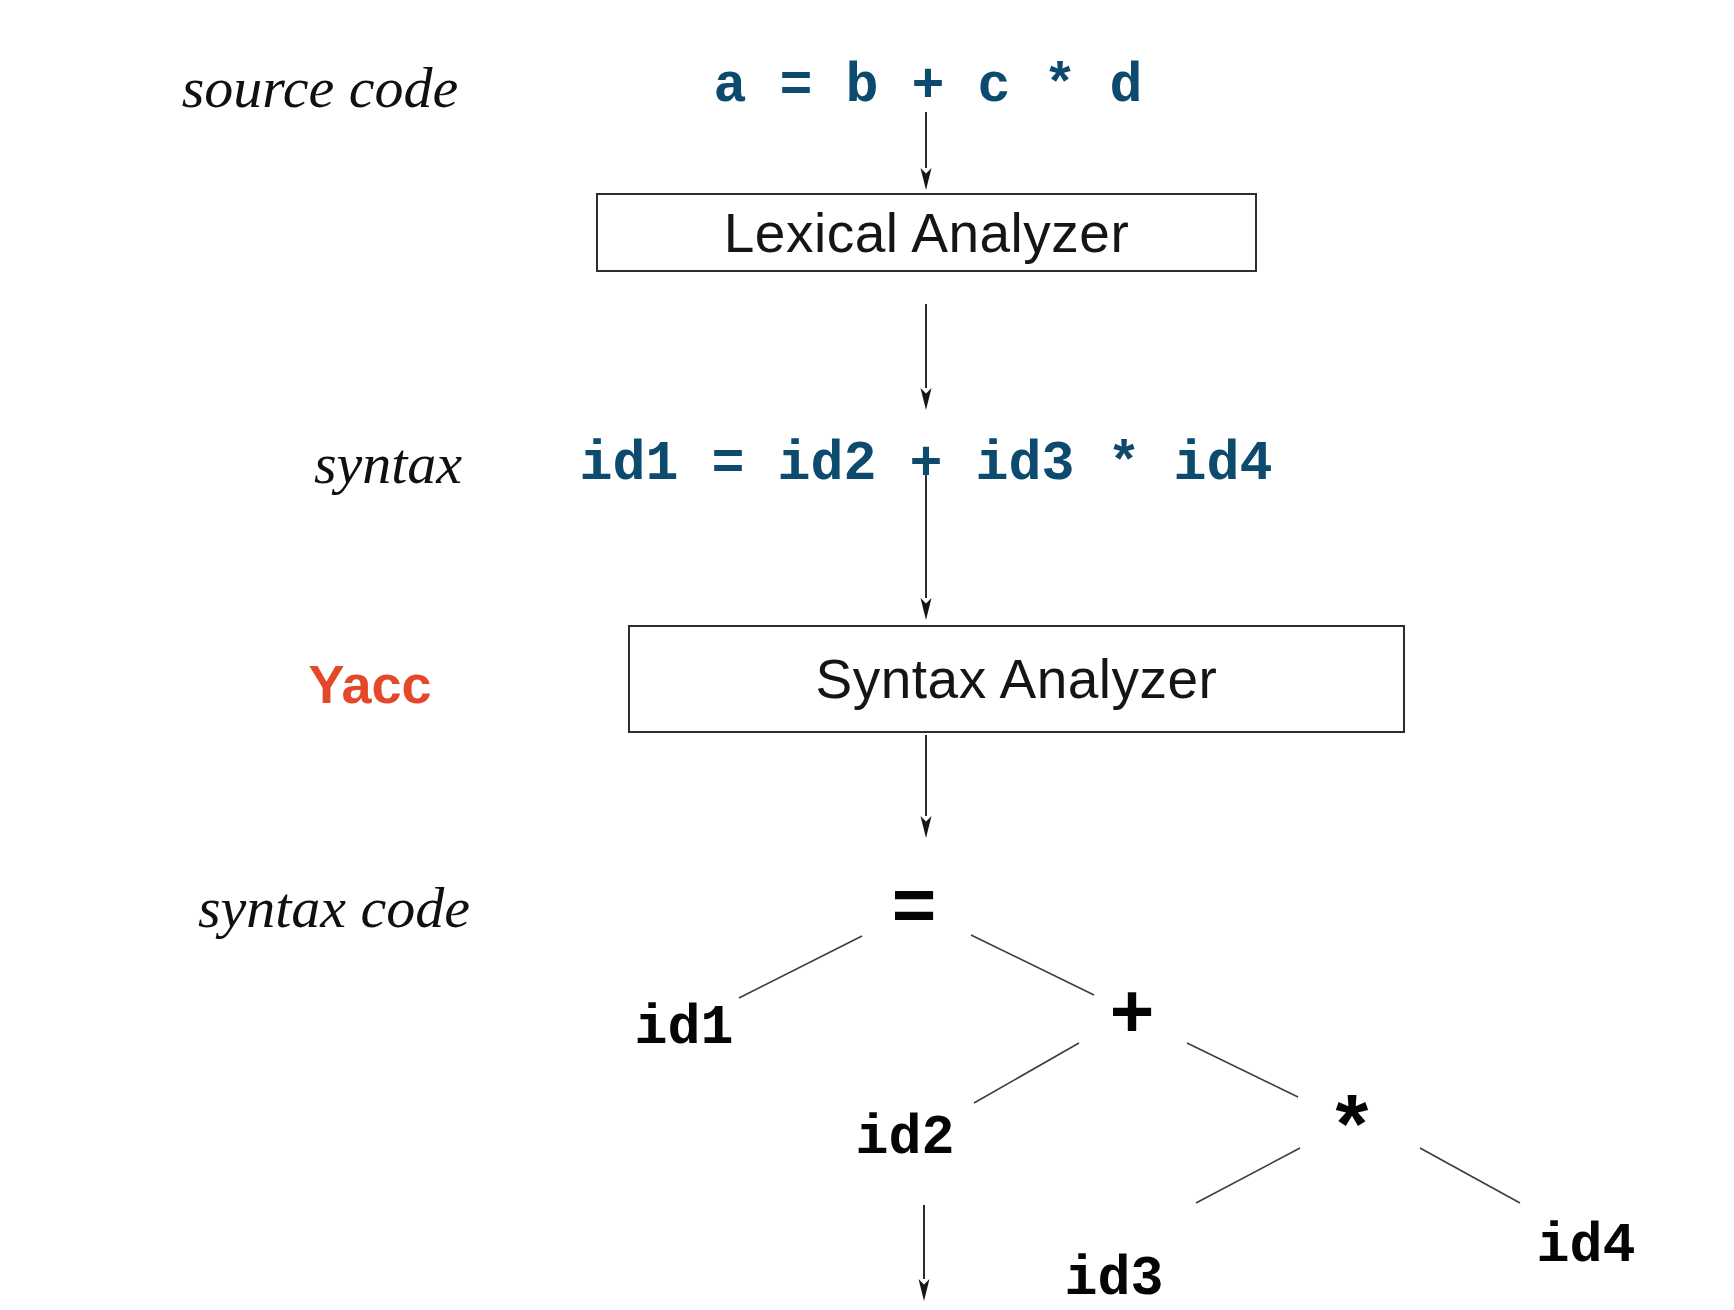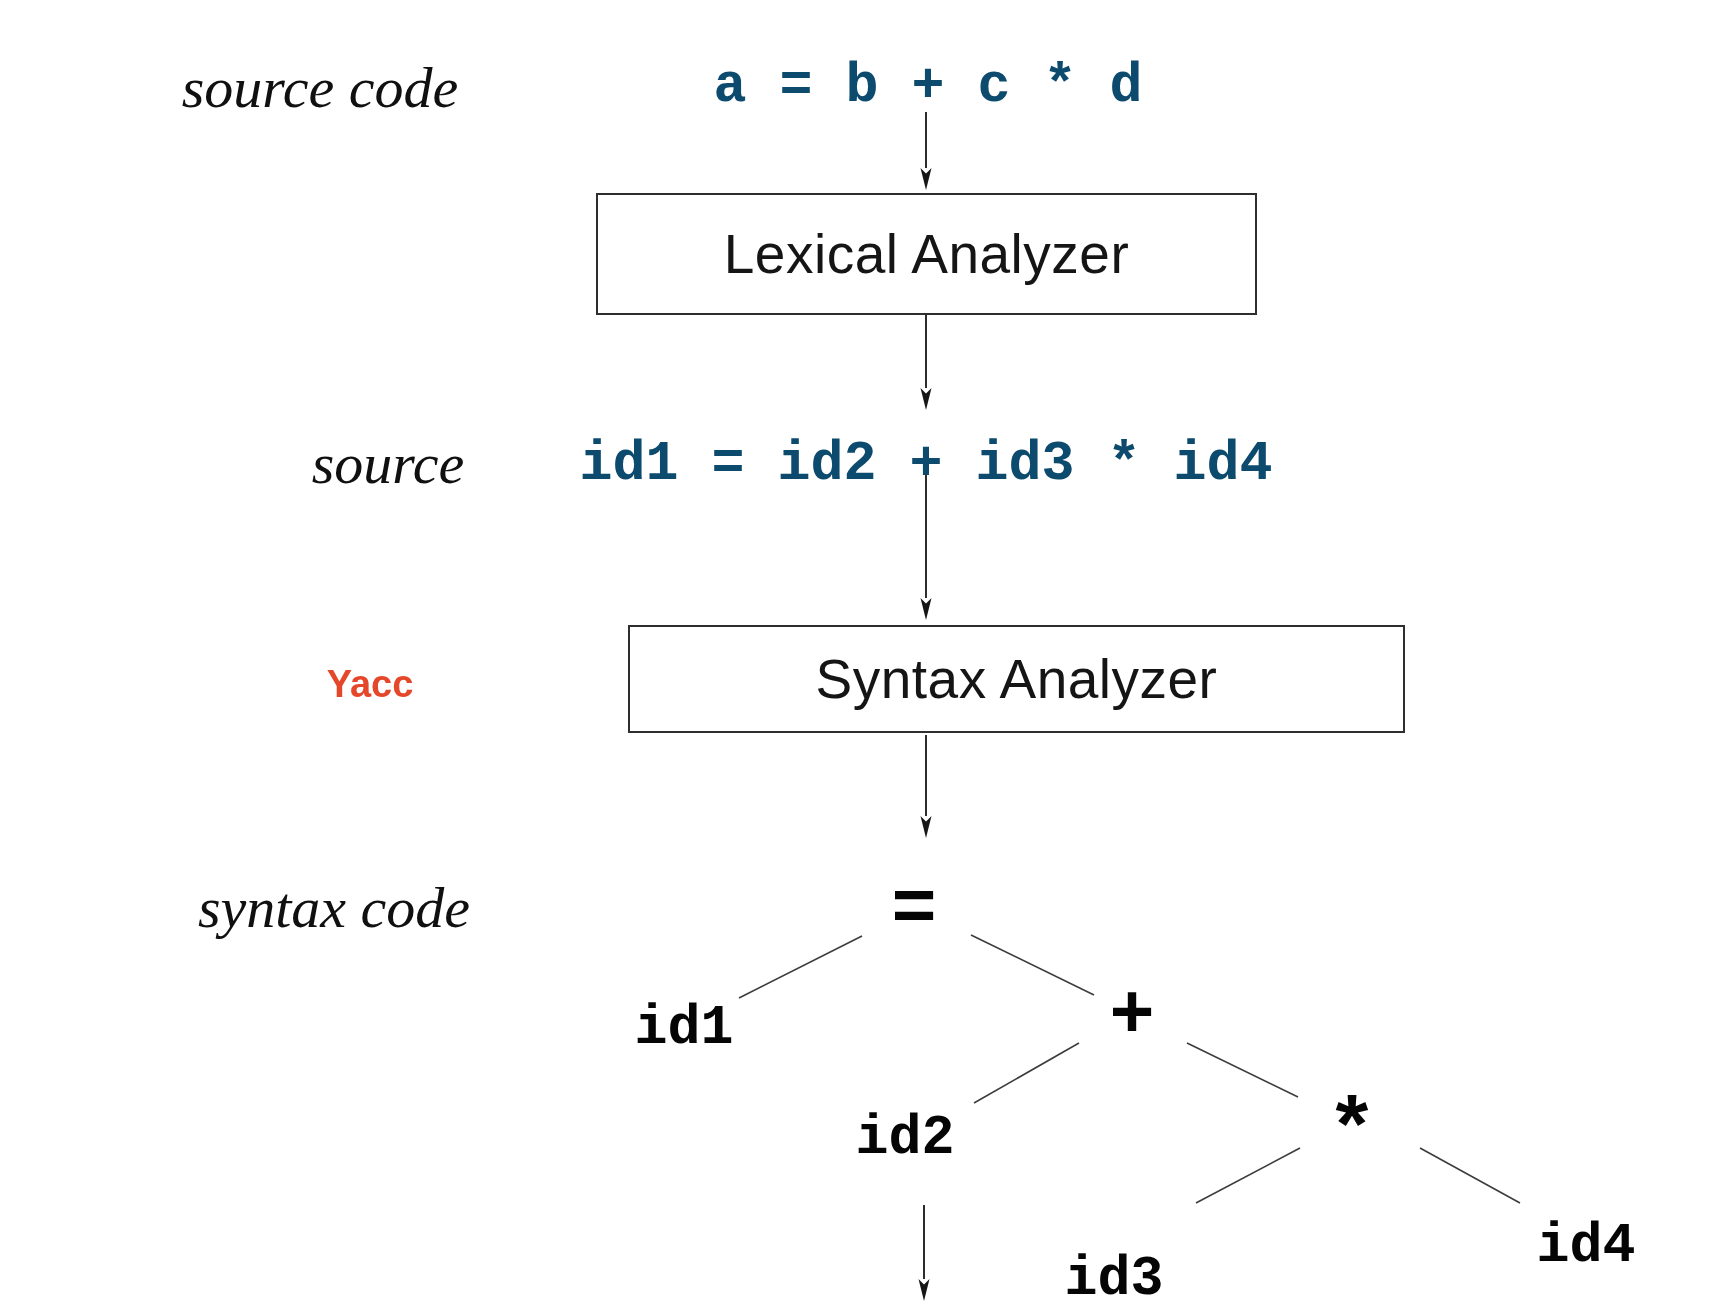--- a/index.html
+++ b/index.html
@@ -88,28 +88,28 @@
     <line x1="947" y1="935" x2="1070" y2="995"></line>
     <line x1="1055" y1="1043" x2="950" y2="1103"></line>
     <line x1="1163" y1="1043" x2="1274" y2="1097"></line>
     <line x1="1276" y1="1148" x2="1172" y2="1203"></line>
     <line x1="1396" y1="1148" x2="1496" y2="1203"></line>
   </svg>
 
   <span class="abs serif-label" style="left:296px;top:88px;">source code</span>
   <span class="abs code" style="left:904px;top:86px;">a = b + c * d</span>
 
-  <div class="flowbox" style="left:572px;top:193px;width:661px;height:122px;">
+  <div class="flowbox" style="left:572px;top:193px;width:661px;height:79px;">
     <span class="flowbox-label">Lexical Analyzer</span>
   </div>
 
-  <span class="abs serif-label" style="left:364px;top:464px;">source</span>
+  <span class="abs serif-label" style="left:364px;top:464px;">syntax</span>
   <span class="abs code" style="left:902px;top:464px;">id1 = id2 + id3 * id4</span>
 
-  <span class="abs tag-text" style="left:346px;top:684px;font-size:38px;">Yacc</span>
+  <span class="abs tag-text" style="left:346px;top:684px;font-size:54px;">Yacc</span>
   <div class="flowbox" style="left:604px;top:625px;width:777px;height:108px;">
     <span class="flowbox-label">Syntax Analyzer</span>
   </div>
 
   <span class="abs serif-label" style="left:310px;top:908px;">syntax code</span>
 
   <span class="abs node op" style="left:890px;top:911px;">=</span>
   <span class="abs node leaf" style="left:660px;top:1028px;">id1</span>
   <span class="abs node op" style="left:1108px;top:1017px;">+</span>
   <span class="abs node leaf" style="left:881px;top:1138px;">id2</span>

